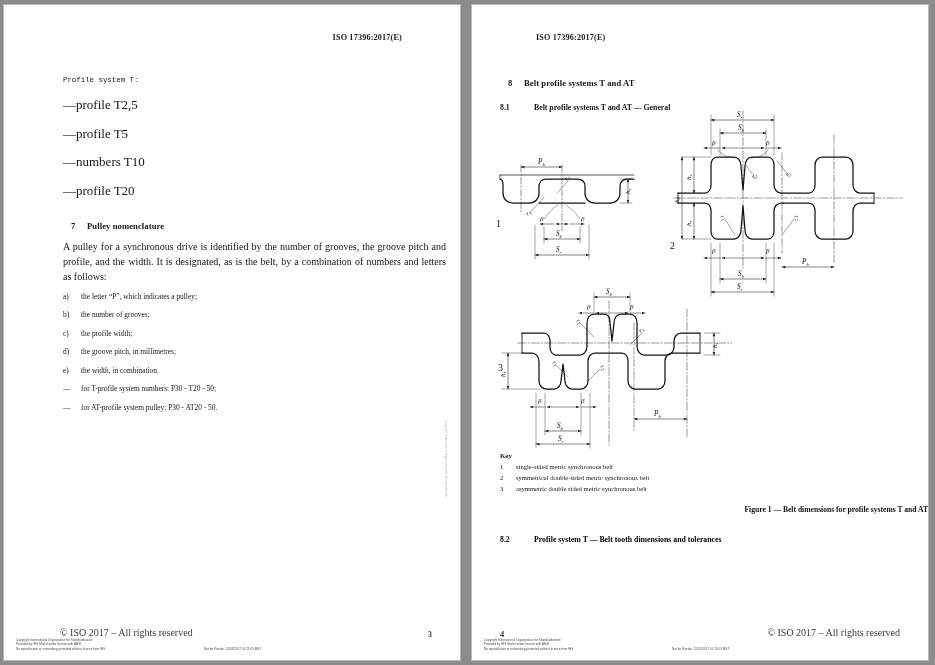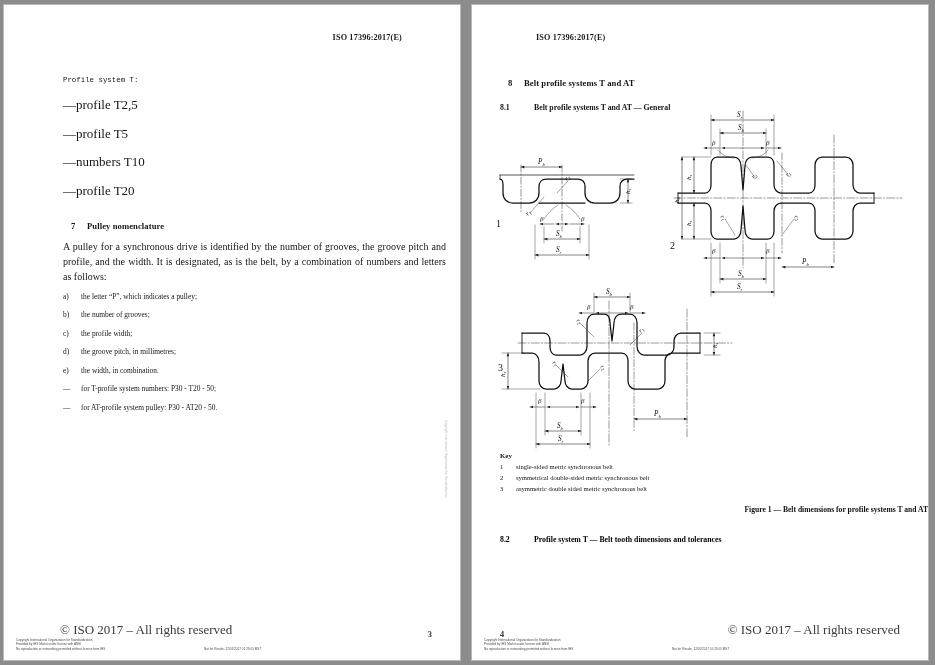--- a/index.html
+++ b/index.html
@@ -129,21 +129,21 @@
   
   .footer {
     position: absolute;
     bottom: 0;
     left: 0;
     right: 0;
     height: 52px;
   }
   .foot-copy {
     position: absolute;
-    font-size: 13px;
+    font-size: 10px;
     color: #3a3a3a;
   }
   .foot-copy-left { left: 56px; bottom: 22px; }
   .foot-copy-right { right: 28px; bottom: 22px; }
   .pagenum {
     position: absolute;
     font-weight: bold;
     font-size: 8.4px;
     color: #3a3a3a;
     right: 28px;

